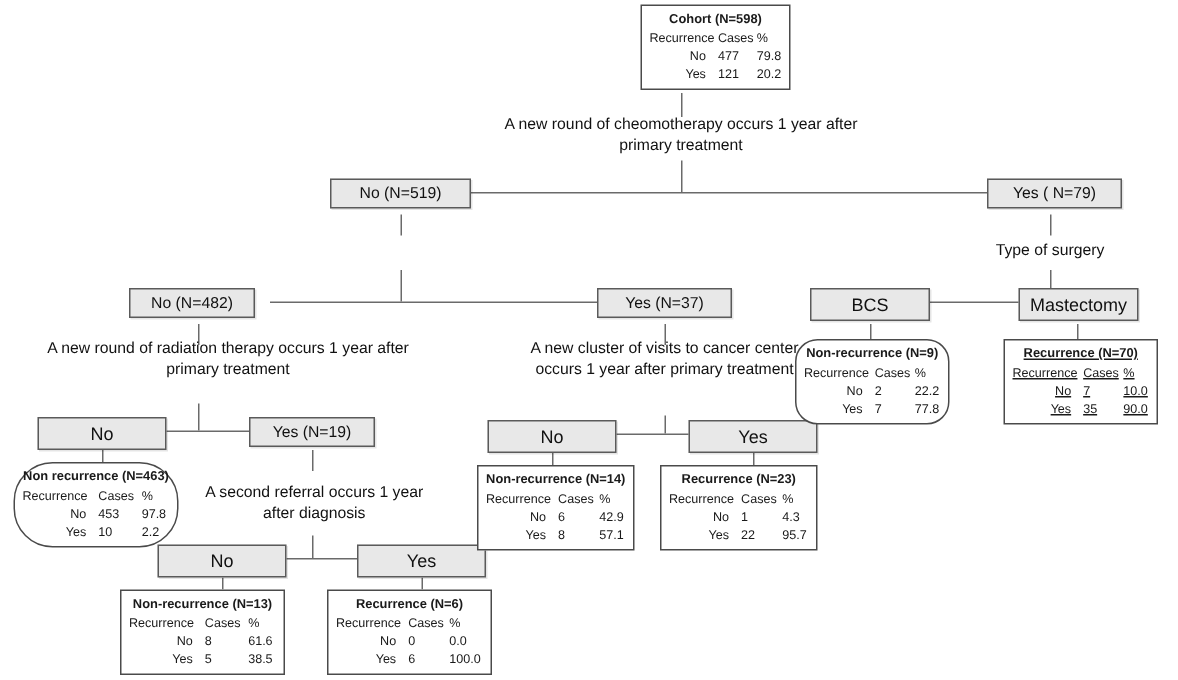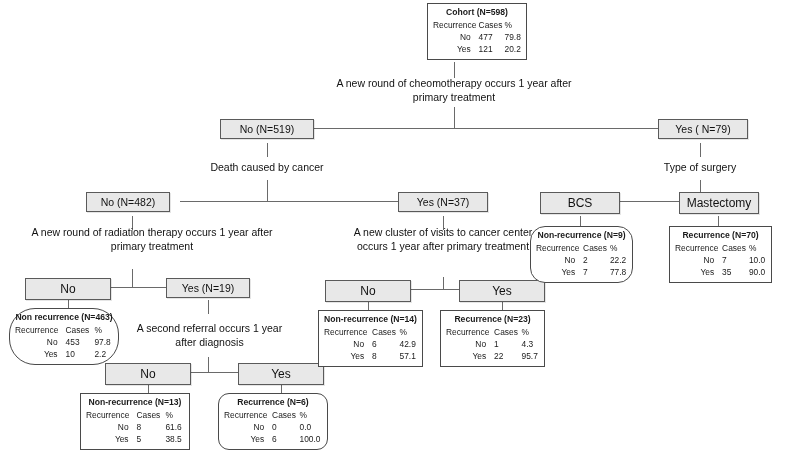--- a/index.html
+++ b/index.html
@@ -139,21 +139,21 @@
       </tr>
       <tr>
         <td class="lbl">Yes</td>
         <td class="c">7</td>
         <td class="p">77.8</td>
       </tr>
     </tbody>
       </table>
   </div>
 
-  <div class="tbl" style="left:669px;top:226px;width:103px;">
+  <div class="tbl" style="left:669px;top:226px;width:103px;text-decoration:underline;">
     <div class="cap">Recurrence (N=70)</div>
     <table>
       <tbody>
           <tr>
         <th class="lbl">Recurrence</th>
         <th class="c">Cases</th>
         <th class="p">%</th>
       </tr>
       <tr>
         <td class="lbl">No</td>
@@ -254,21 +254,21 @@
       </tr>
       <tr>
         <td class="lbl">Yes</td>
         <td class="c">5</td>
         <td class="p">38.5</td>
       </tr>
     </tbody>
       </table>
   </div>
 
-  <div class="tbl" style="left:218px;top:393px;width:110px;border-radius:11px;">
+  <div class="tbl" style="left:218px;top:393px;width:110px;">
     <div class="cap">Recurrence (N=6)</div>
     <table>
       <tbody>
           <tr>
         <th class="lbl">Recurrence</th>
         <th class="c">Cases</th>
         <th class="p">%</th>
       </tr>
       <tr>
         <td class="lbl">No</td>
@@ -279,21 +279,20 @@
         <td class="lbl">Yes</td>
         <td class="c">6</td>
         <td class="p">100.0</td>
       </tr>
     </tbody>
       </table>
   </div>
 
   <div class="cap-txt" style="left:334px;top:77px;width:240px;">A new round of cheomotherapy occurs 1 year after primary treatment</div>
 
-  <div class="cap-txt" style="left:187px;top:161px;width:160px;">Death caused by cancer</div>
 
   <div class="cap-txt" style="left:630px;top:161px;width:140px;">Type of surgery</div>
 
   <div class="cap-txt" style="left:7px;top:226px;width:250px;margin-left:20px;">A new round of radiation therapy occurs 1 year after primary treatment</div>
 
   <div class="cap-txt" style="left:345px;top:226px;width:196px;">A new cluster of visits to cancer center occurs 1 year after primary treatment</div>
 
   <div class="cap-txt" style="left:128px;top:322px;width:163px;">A second referral occurs 1 year after diagnosis</div>
 
   <div class="node" style="left:220px;top:119px;width:94px;height:20px;">No (N=519)</div>

